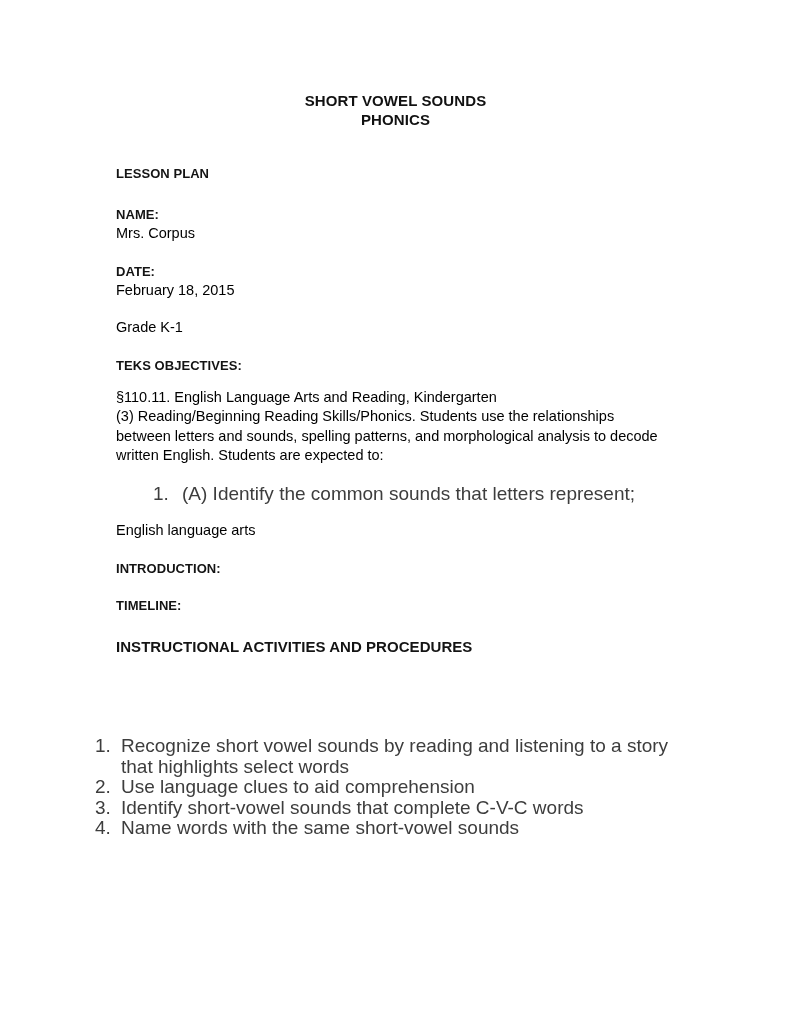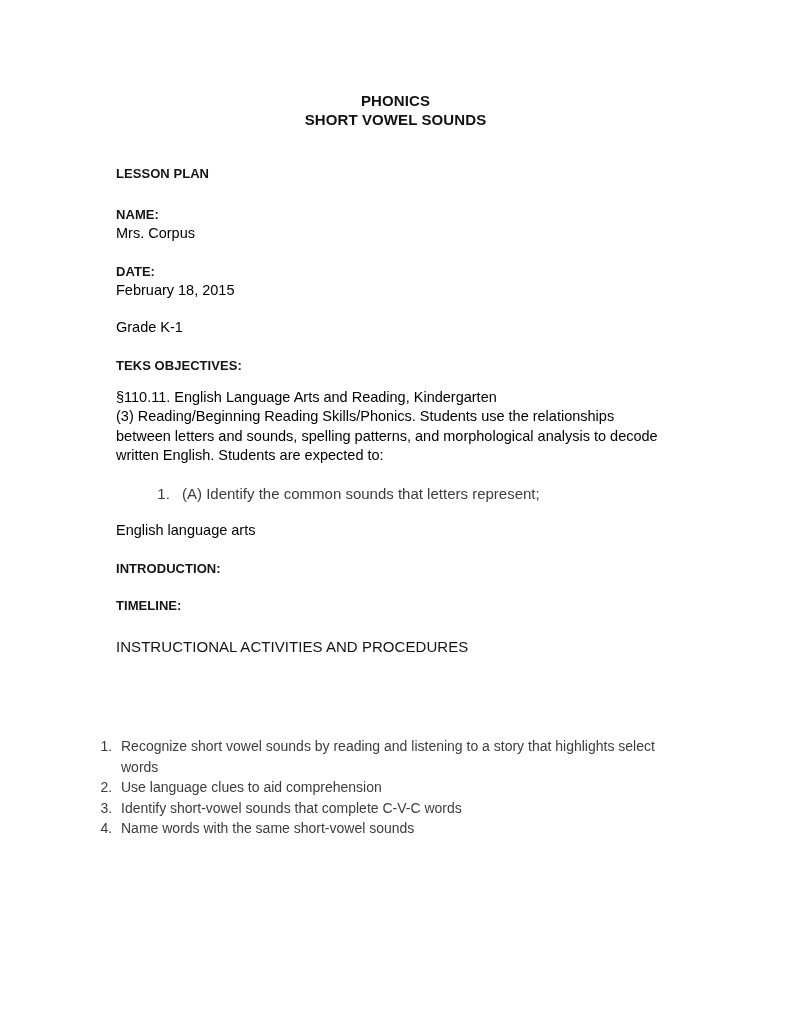--- a/index.html
+++ b/index.html
@@ -66,66 +66,66 @@
   
   .gap-lg { height: 22px; }
   .gap-md { height: 18px; }
   .gap-sm { height: 13px; }
 
   
   ol.sub-list {
     margin: 0;
     padding: 0 0 0 58px;
     list-style: decimal;
-    font-size: 15px;
+    font-size: 19px;
     color: #3d3d3d;
     line-height: 19.5px;
   }
   ol.sub-list li {
     padding-left: 8px;
   }
 
   
   h2.activities-heading {
     margin: 0;
     font-size: 15px;
-    font-weight: normal;
+    font-weight: bold;
     color: #141414;
     line-height: 20px;
     letter-spacing: 0.05px;
   }
 
   
   .activities-wrap {
     position: absolute;
     top: 736px;
     left: 76px;
     width: 600px;
   }
   ol.activities {
     margin: 0;
     padding: 0 0 0 40px;
     list-style: decimal;
-    font-size: 14px;
+    font-size: 19px;
     color: #3d3d3d;
     line-height: 20.5px;
   }
   ol.activities li {
     padding-left: 5px;
     margin: 0;
   }
 </style>
 </head>
 <body>
 
 <div class="page">
 
   <div class="doc-title">
+    <span class="line">SHORT VOWEL SOUNDS</span>
     <span class="line">PHONICS</span>
-    <span class="line">SHORT VOWEL SOUNDS</span>
   </div>
 
   <div class="body-col">
 
     <h2 class="heading">LESSON PLAN</h2>
 
     <div class="gap-lg"></div>
 
     <h2 class="heading">NAME:</h2>
     <p class="body-text">Mrs. Corpus</p>

